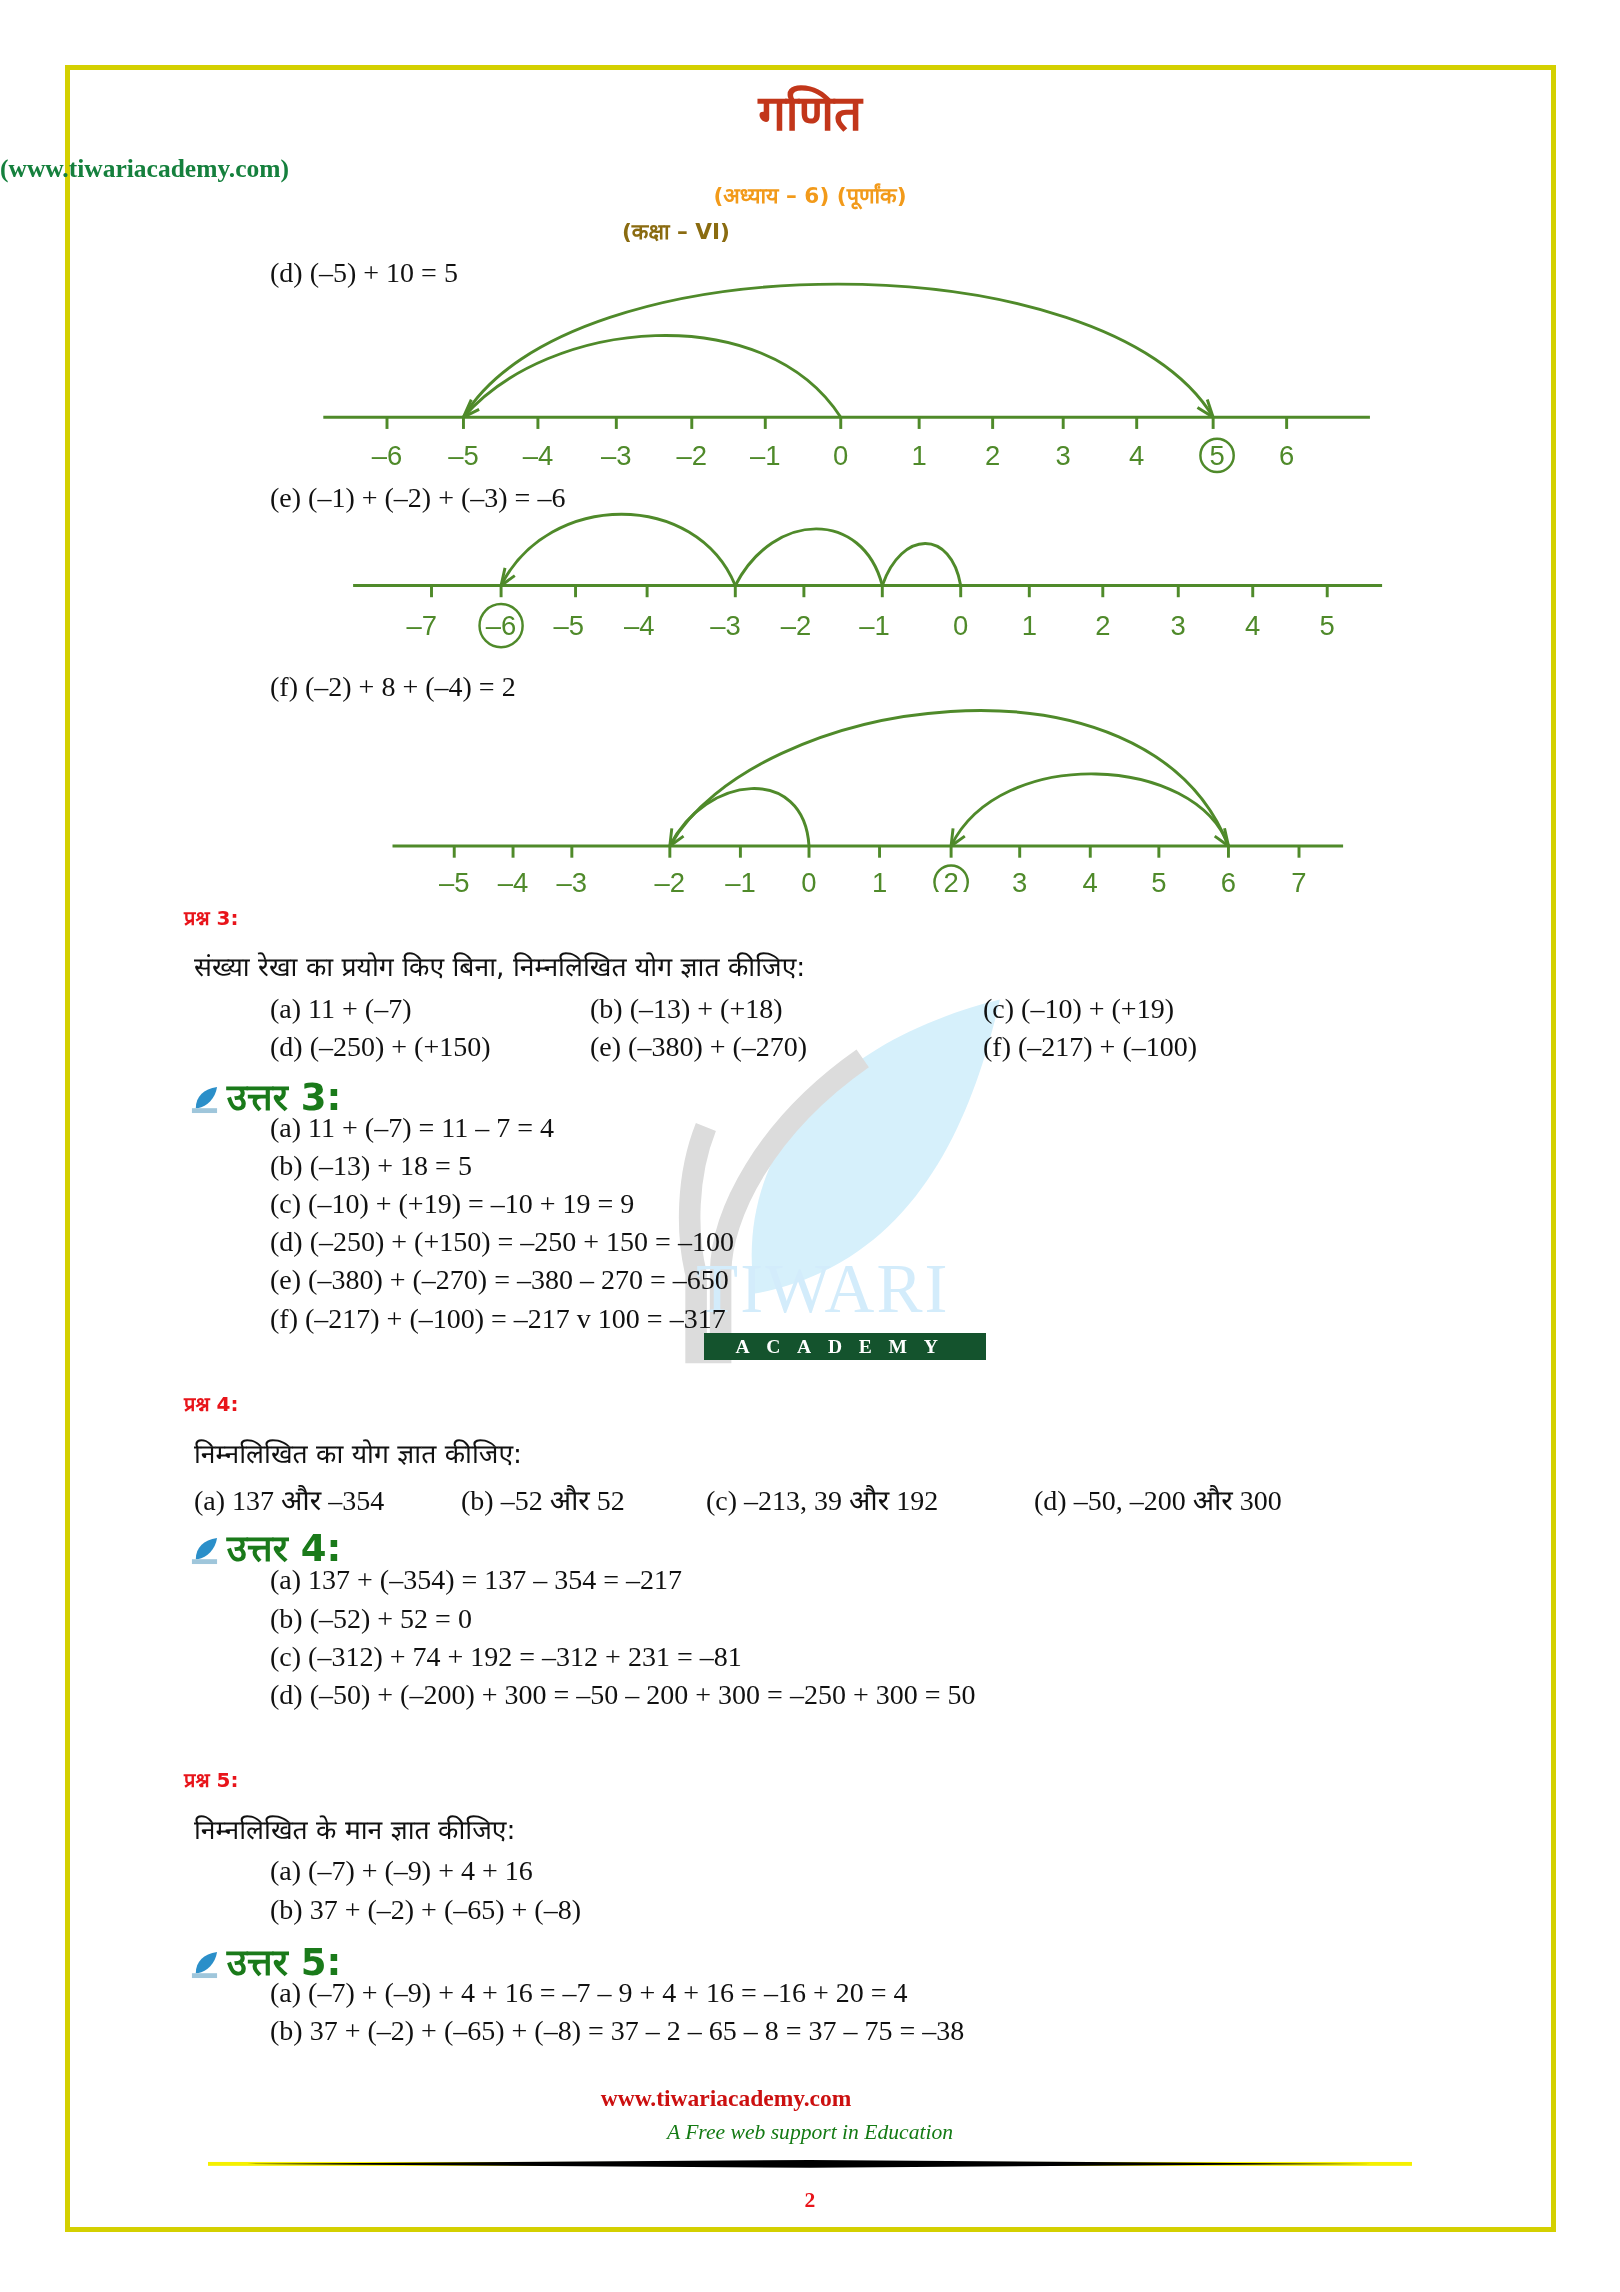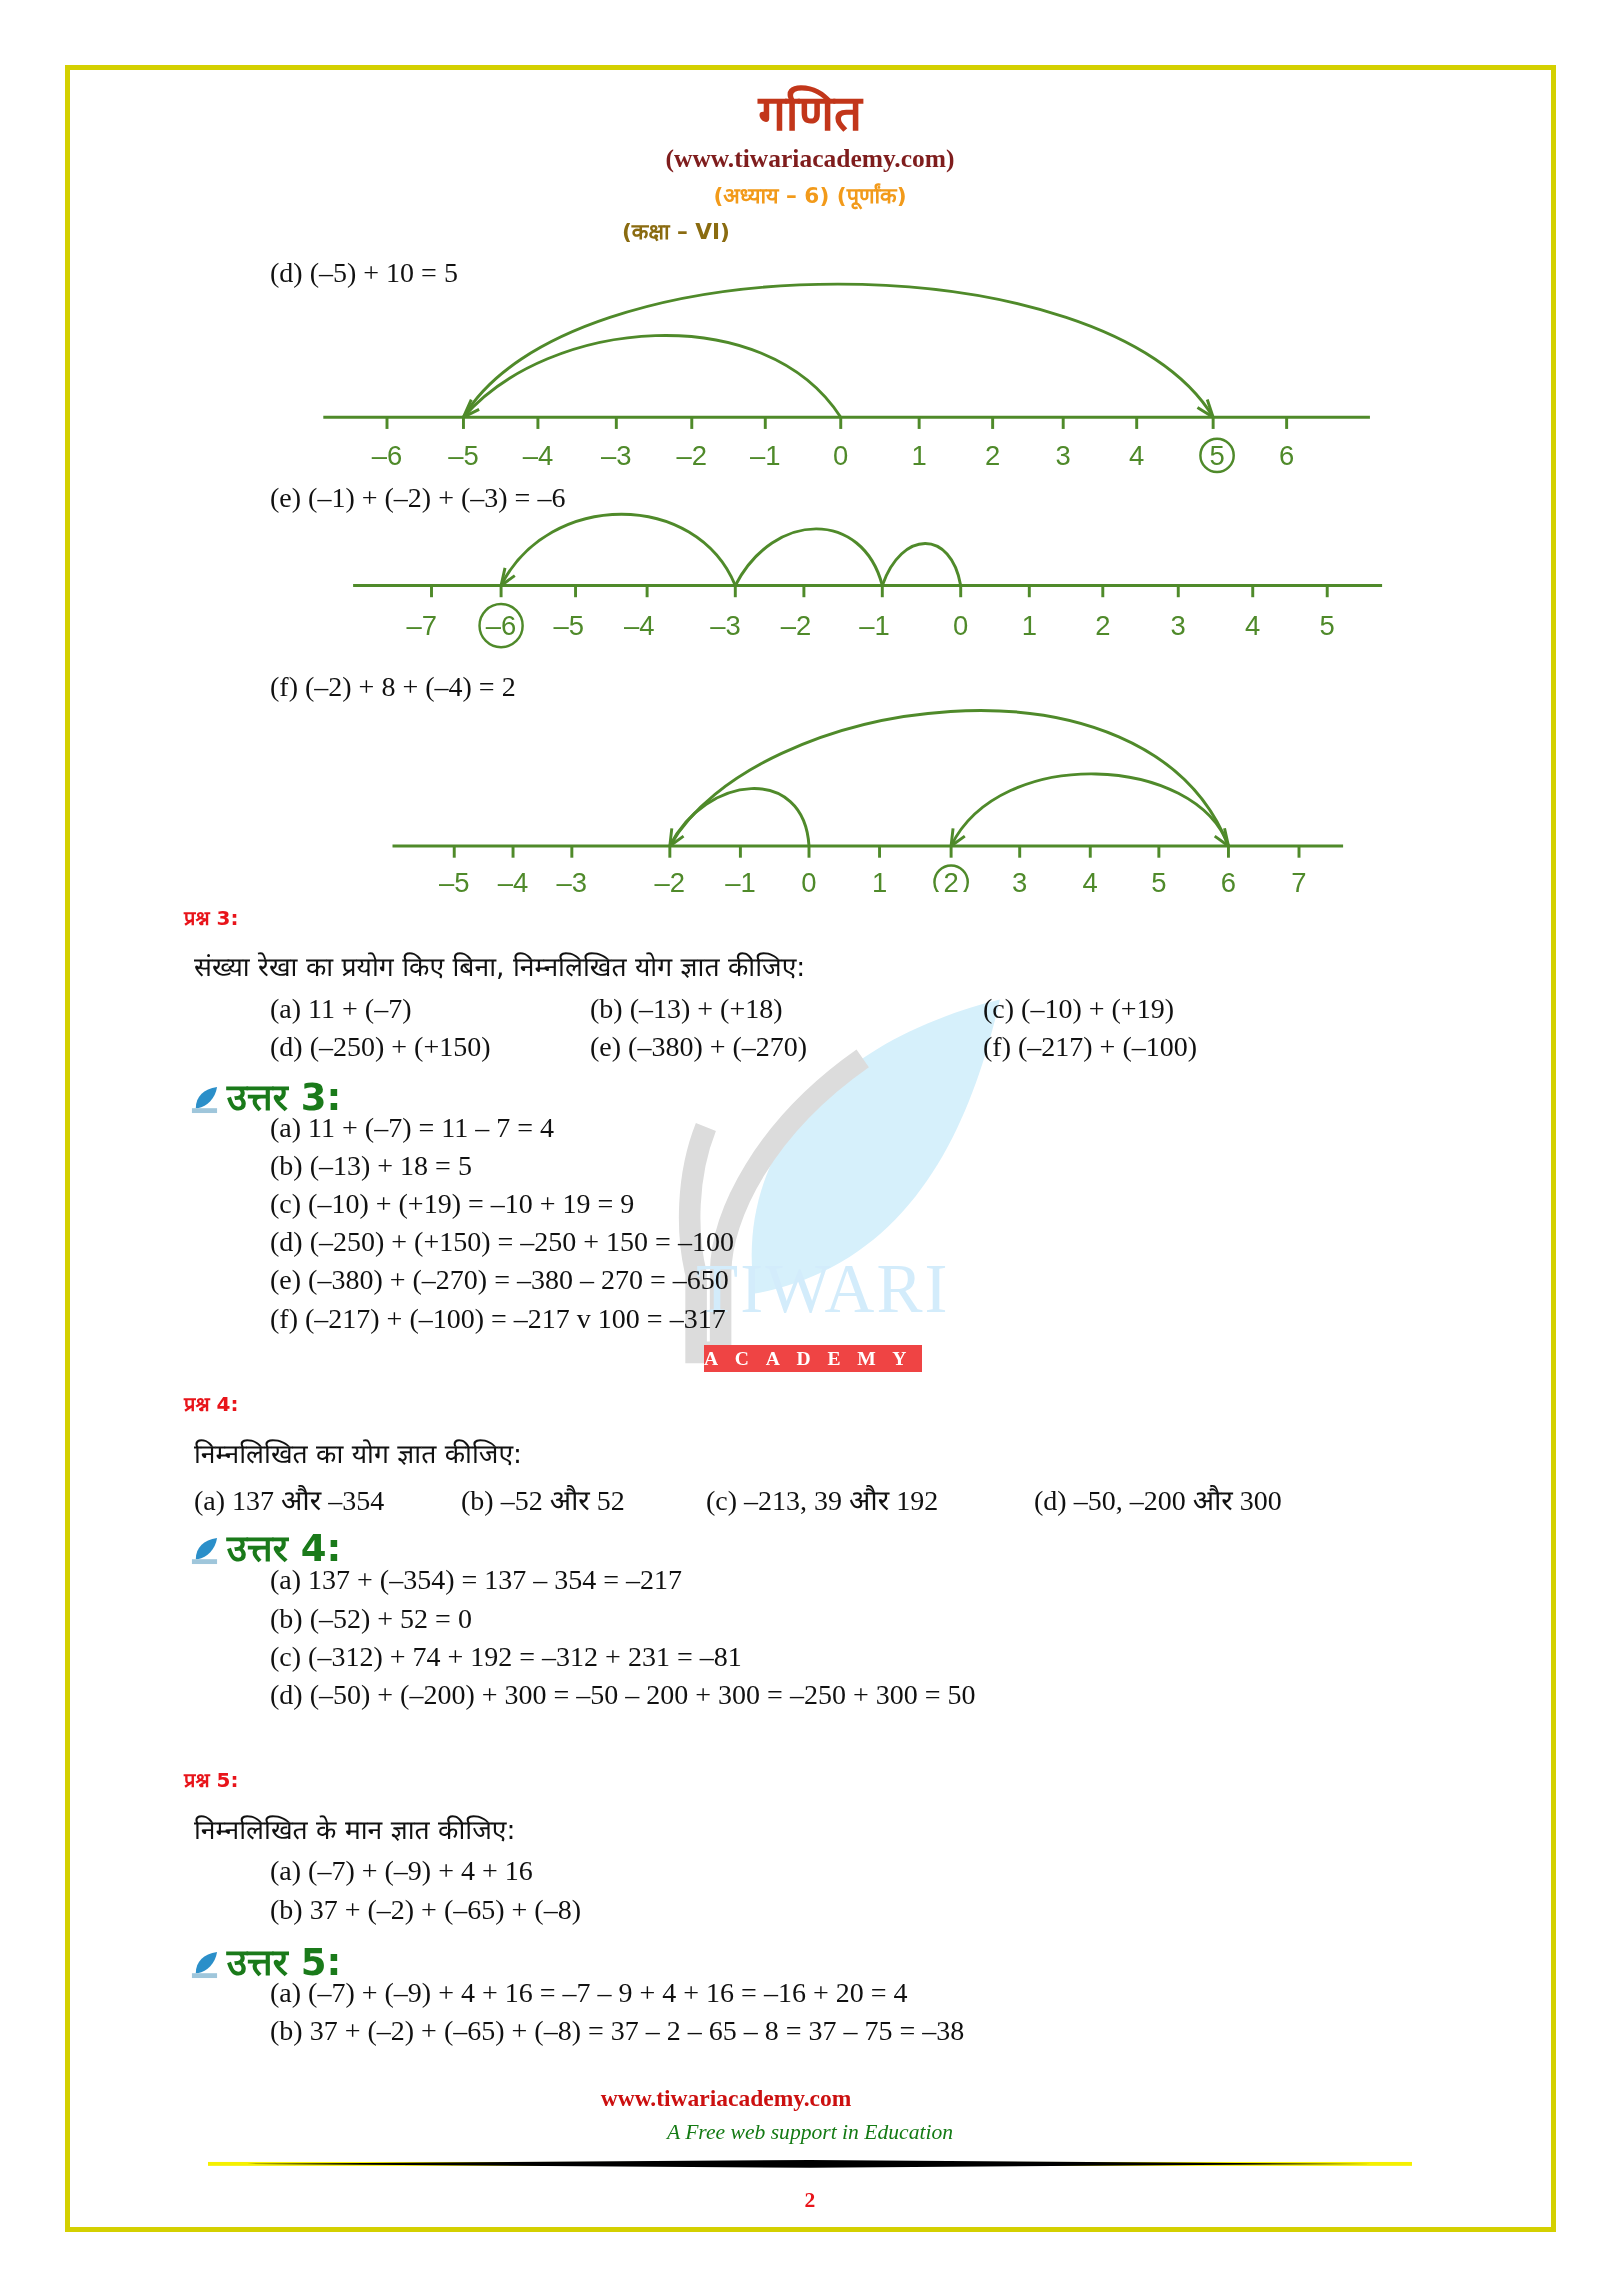--- a/index.html
+++ b/index.html
@@ -3,34 +3,34 @@
   <meta charset="utf-8">
   <style>
     html, body { margin: 0; padding: 0; background: #ffffff; }
     body { width: 1620px; height: 2293px; position: relative; overflow: hidden;
            font-family: "Liberation Serif", "DejaVu Serif", serif; color: #111; }
     .frame { position: absolute; left: 65px; top: 65px; width: 1491px; height: 2167px;
              border: 5.9px solid #d4d000; box-sizing: border-box; }
     .abs { position: absolute; white-space: nowrap; }
     .title { left: 0; width: 1620px; text-align: center; top: 78px; font-family: "DejaVu Sans", sans-serif;
              font-weight: bold; font-size: 49px; color: #c2361a; }
-    .site { left: 0; width: 1620px; text-align: center; top: 144px; font-weight: bold; font-size: 25.5px; color: #7f1d1d; }
+    .site { left: 0; width: 1620px; text-align: left; top: 154px; font-weight: bold; font-size: 25.5px; color: #15803d; }
     .chap { left: 0; width: 1620px; text-align: center; top: 180px; font-family: "DejaVu Sans", sans-serif;
             font-weight: bold; font-size: 21.6px; color: #f29a1a; }
     .cls  { left: 0; width: 1352px; text-align: center; top: 216px; font-family: "DejaVu Sans", sans-serif;
             font-weight: bold; font-size: 21.6px; color: #8a6b10; }
     .line { font-size: 28px; color: #111; }
     .qhead { font-family: "DejaVu Sans", sans-serif; font-weight: bold; font-size: 20px; color: #e8141a; }
     .ahead { font-family: "DejaVu Sans", sans-serif; font-weight: bold; font-size: 37px; color: #1a7a1a; }
     .hindi { font-family: "DejaVu Sans", sans-serif; font-size: 26.5px; color: #111; }
     .logo { display: inline-block; width: 29px; height: 29px; vertical-align: middle; margin-right: 7.8px; }
     .watermark { position: absolute; left: 647px; top: 980px; width: 353px; height: 392px; pointer-events: none; }
     .wm-text { position: absolute; left: 696px; top: 1250px; font-size: 69px; color: #d3ecfb; letter-spacing: 2px; }
-    .wm-bar { position: absolute; left: 704px; top: 1333px; width: 218px; height: 27.4px; background: #ef4444;
-              color: #ffffff; font-weight: bold; font-size: 19.6px; letter-spacing: 16.7px; text-align: center; line-height: 27.4px; margin-top: 12px; }
+    .wm-bar { position: absolute; left: 704px; top: 1333px; width: 282px; height: 27.4px; background: #14532d;
+              color: #ffffff; font-weight: bold; font-size: 19.6px; letter-spacing: 16.7px; text-align: center; line-height: 27.4px; }
     .footer-site { left: 0; width: 1452px; text-align: center; top: 2085px; font-weight: bold; font-size: 23.5px; color: #cc1010; }
     .footer-tag { left: 0; width: 1620px; text-align: center; top: 2120px; font-style: italic; font-size: 21.6px; color: #137a13; }
     .footer-rule { position: absolute; left: 208px; top: 2160px; width: 1204px; height: 7.8px; }
     .page-num { left: 0; width: 1620px; text-align: center; top: 2188px; font-weight: bold; font-size: 21.6px; color: #e8141a; }
   </style>
 </head>
 <body>
 
 <div class="frame"></div>
 

